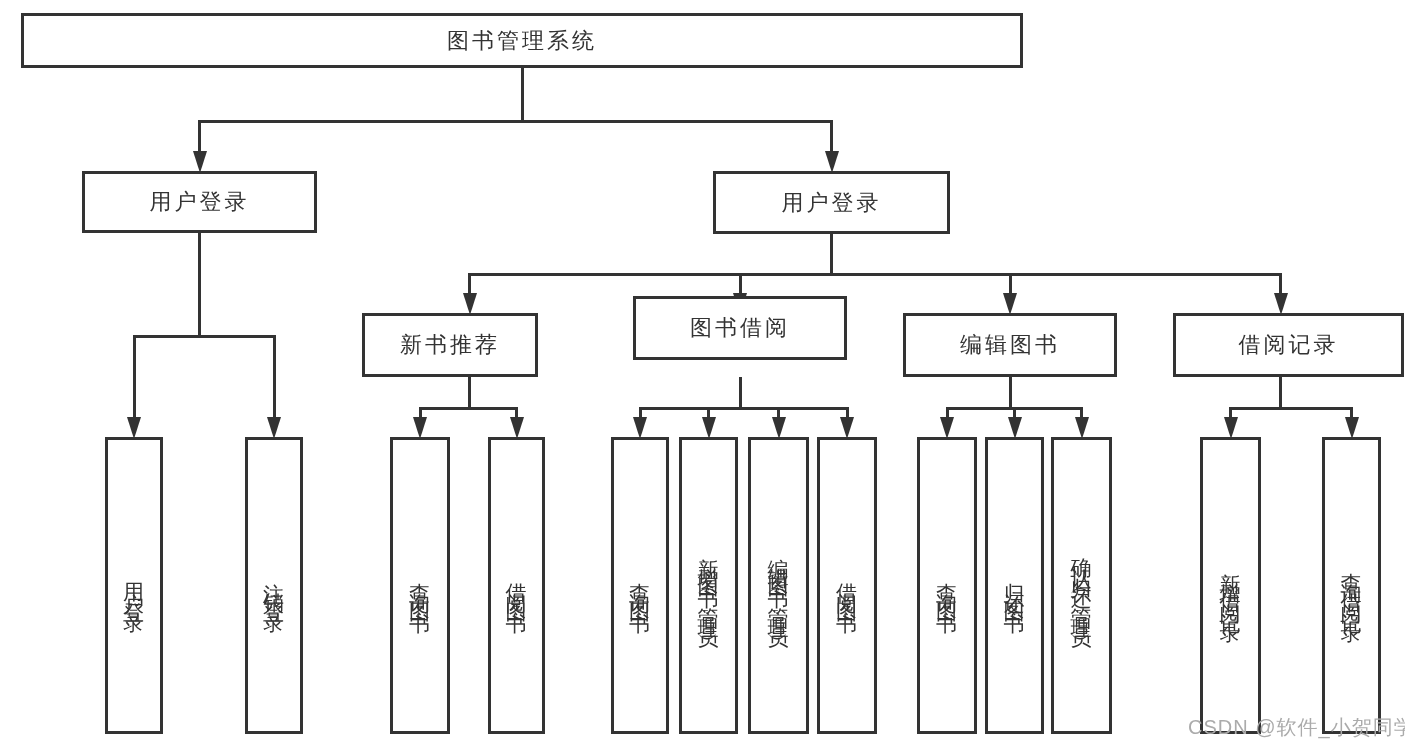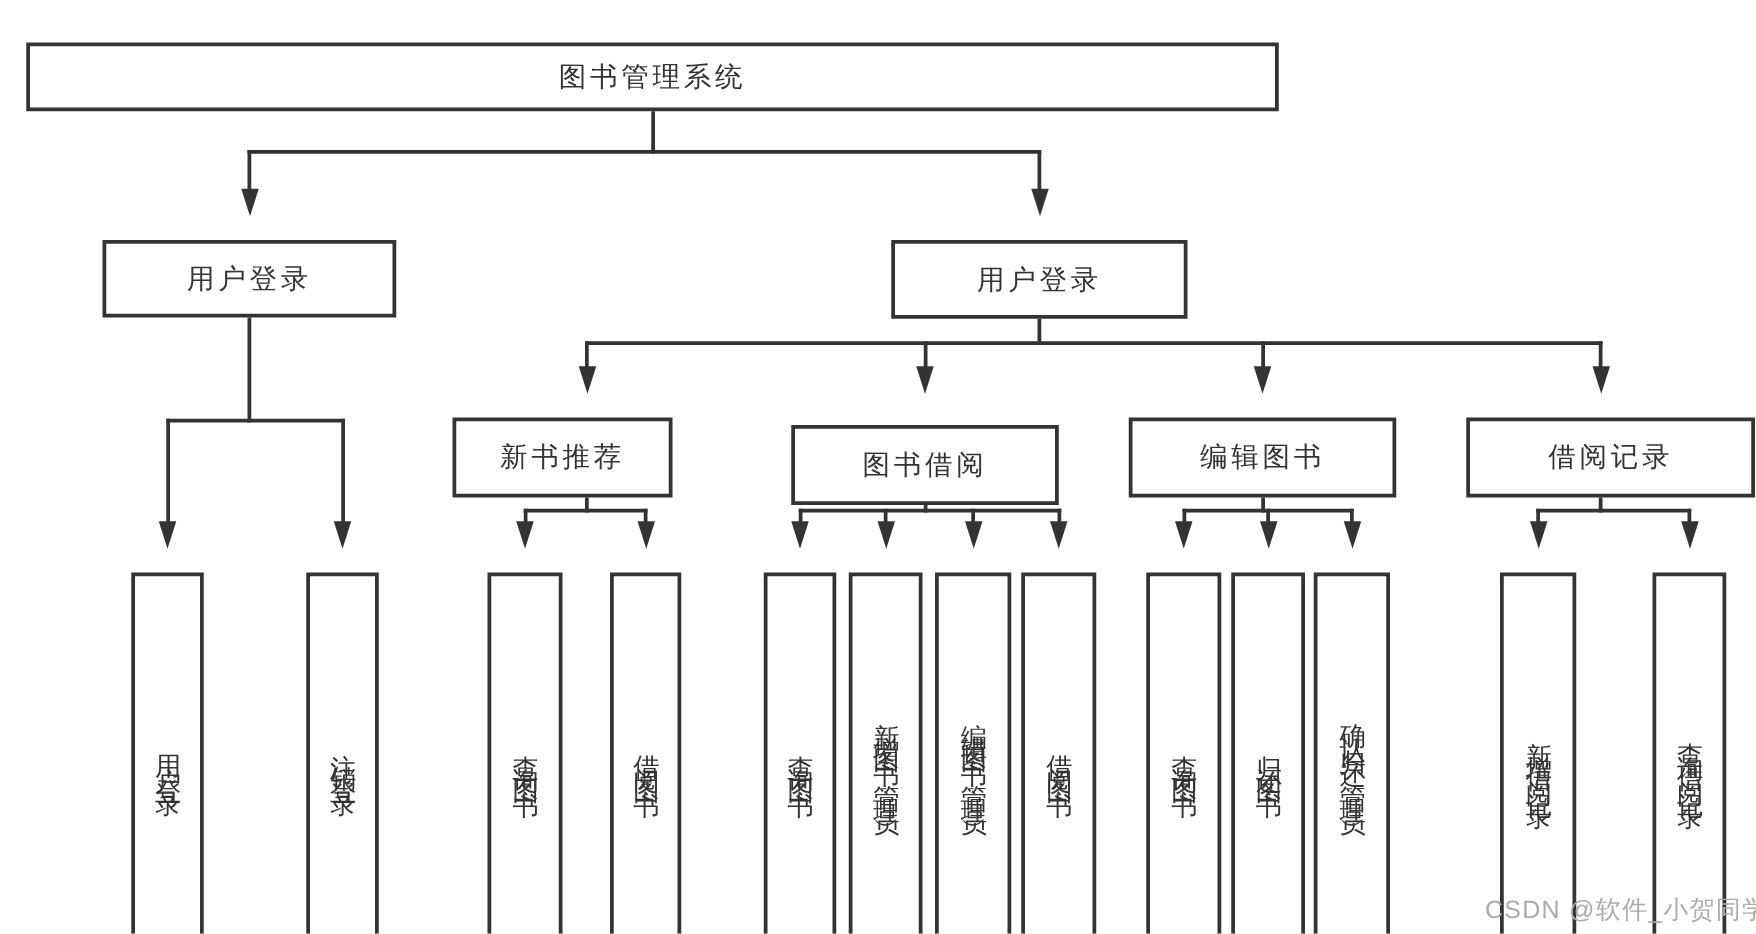--- a/index.html
+++ b/index.html
@@ -20,21 +20,20 @@
     position:absolute;
     box-sizing:border-box;
     border:3px solid var(--line);
     background:#ffffff;
     color:var(--text);
     display:flex;
     align-items:center;
     justify-content:center;
     text-align:left;
     z-index:2;
-    margin-top:21px;
   }
   .node.h{
     font-size:22px;
     letter-spacing:3px;
     white-space:nowrap;
   }
   .node.v{
     writing-mode:vertical-rl;
     text-orientation:mixed;
     font-size:21px;
@@ -118,21 +117,21 @@
       <div class="vline" style="left: 1279px; top: 377px; width: 3px; height: 33px;"></div>
       <div class="hline" style="left: 1229px; top: 407px; width: 124px; height: 3px;"></div>
       <div class="vline" style="left: 1229px; top: 407px; width: 3px; height: 14px;"></div>
       <div class="arrowhead" style="left: 1223.5px; top: 417px; border-left-width: 7px; border-right-width: 7px; border-top-width: 22px;"></div>
       <div class="vline" style="left: 1350px; top: 407px; width: 3px; height: 14px;"></div>
       <div class="arrowhead" style="left: 1344.5px; top: 417px; border-left-width: 7px; border-right-width: 7px; border-top-width: 22px;"></div>
       <div class="node h" style="left: 21px; top: 13px; width: 1002px; height: 55px;">图书管理系统</div>
       <div class="node h" style="left: 82px; top: 171px; width: 235px; height: 62px;">用户登录</div>
       <div class="node h" style="left: 713px; top: 171px; width: 237px; height: 63px;">用户登录</div>
       <div class="node h" style="left: 362px; top: 313px; width: 176px; height: 64px;">新书推荐</div>
-      <div class="node h" style="left: 633px; top: 319px; width: 214px; height: 64px;">图书借阅</div>
+      <div class="node h" style="left: 633px; top: 296px; width: 214px; height: 64px;">图书借阅</div>
       <div class="node h" style="left: 903px; top: 313px; width: 214px; height: 64px;">编辑图书</div>
       <div class="node h" style="left: 1173px; top: 313px; width: 231px; height: 64px;">借阅记录</div>
       <div class="node v" style="left: 105px; top: 437px; width: 58px; height: 297px;">用户登录</div>
       <div class="node v" style="left: 245px; top: 437px; width: 58px; height: 297px;">注销登录</div>
       <div class="node v" style="left: 390px; top: 437px; width: 60px; height: 297px;">查询图书</div>
       <div class="node v" style="left: 488px; top: 437px; width: 57px; height: 297px;">借阅图书</div>
       <div class="node v" style="left: 611px; top: 437px; width: 58px; height: 297px;">查询图书</div>
       <div class="node v" style="left: 679px; top: 437px; width: 59px; height: 297px;">新增图书（管理员）</div>
       <div class="node v" style="left: 748px; top: 437px; width: 61px; height: 297px;">编辑图书（管理员）</div>
       <div class="node v" style="left: 817px; top: 437px; width: 60px; height: 297px;">借阅图书</div>

